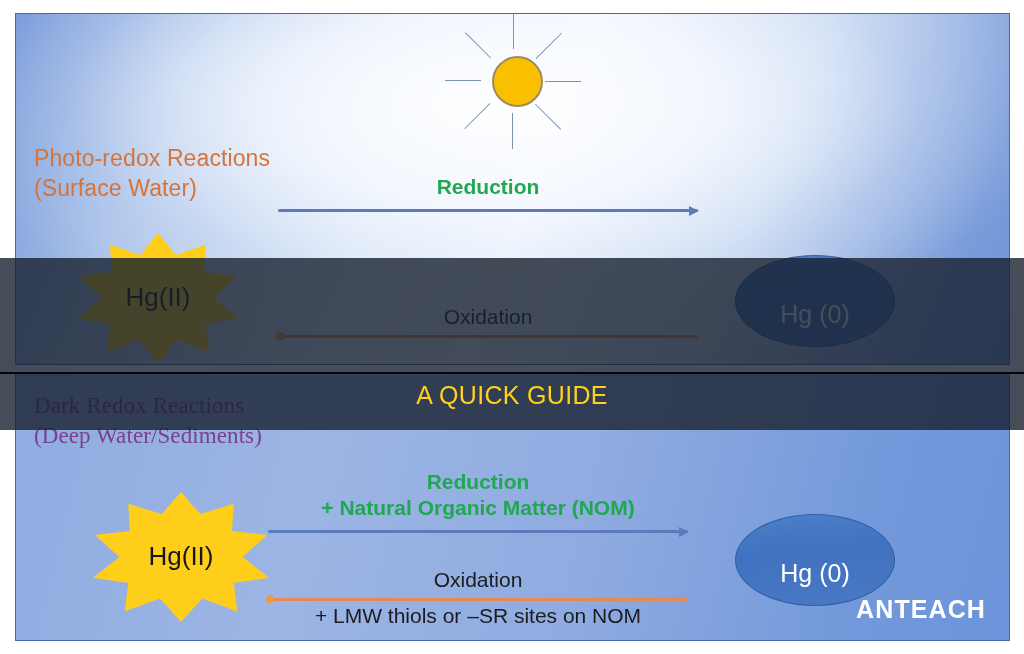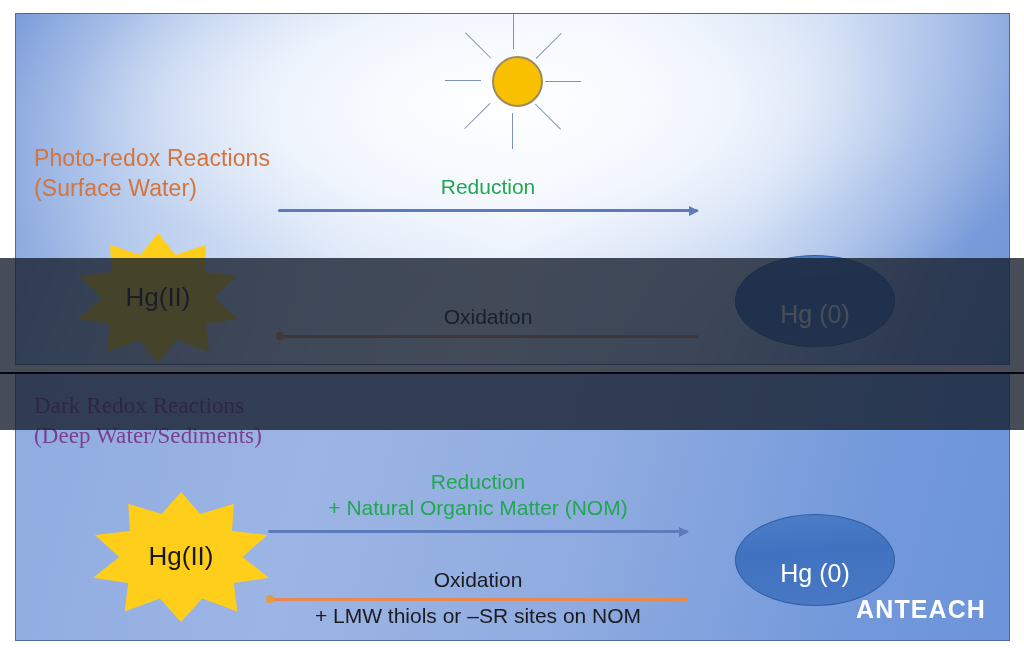--- a/index.html
+++ b/index.html
@@ -83,21 +83,21 @@
   .caption-photo { left: 18px; top: 129px; color: #d4743c; }
   .caption-dark  { left: 18px; top: 377px; color: #7c3f8e; font-family: Liberation Serif, serif; }
 
   
   .rxn { position: absolute; text-align: center; }
   .rxn-label {
     font-size: 21px;
     line-height: 26px;
     white-space: pre-line;
   }
-  .rxn-reduce { color: #1fa84f; font-weight: 400; }
+  .rxn-reduce { color: #1fa84f; font-weight: 700; }
   .rxn-oxid   { color: #1b1b20; font-weight: 400; }
 
   
   .arrow-line {
     position: relative;
     height: 3px;
     background: #5b7bbc;
     border-radius: 2px;
   }
   .arrow-line.blue::after {
@@ -285,15 +285,16 @@
       <div class="bubble" style="left:719px; top:140px; width:160px; height:92px;">
         <span class="bubble-label">Hg (0)</span>
       </div>
 
       <div class="watermark">ANTEACH</div>
     </div>
   </div>
 
   <div class="overlay">
     <div class="overlay-rule"></div>
+    <div class="overlay-subtitle">A QUICK GUIDE</div>
   </div>
 
 </div>
 
 </body></html>

